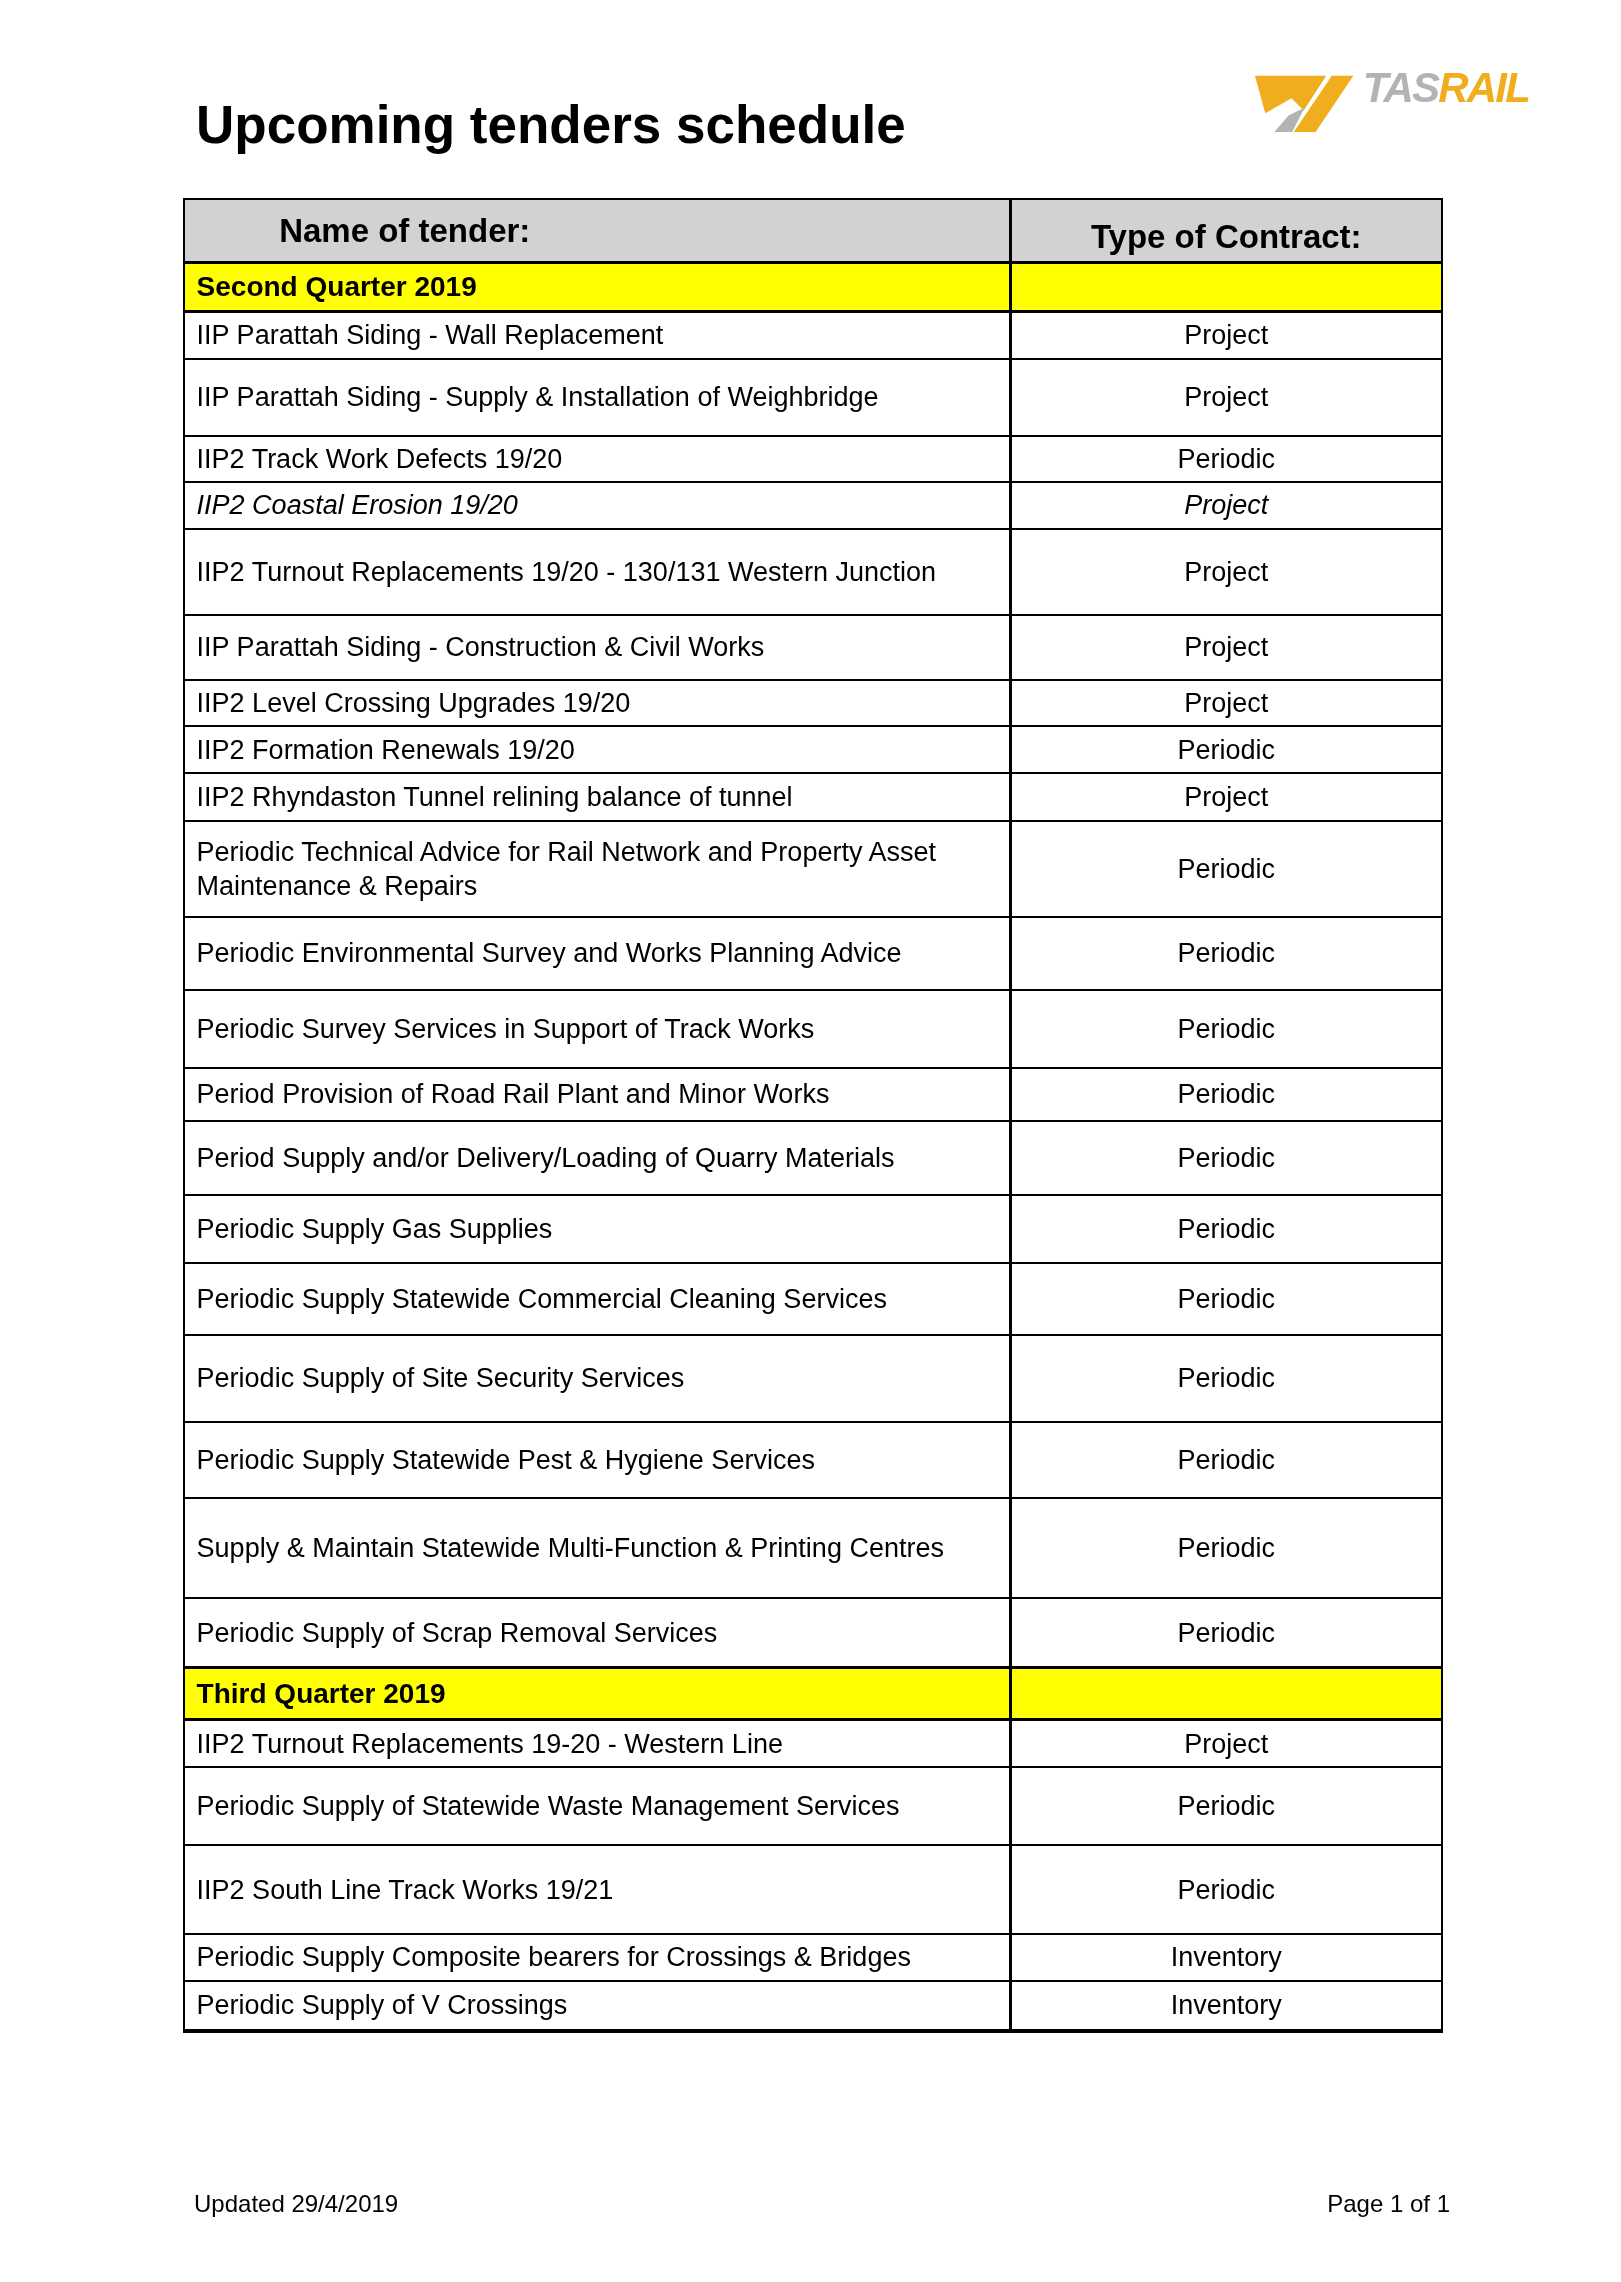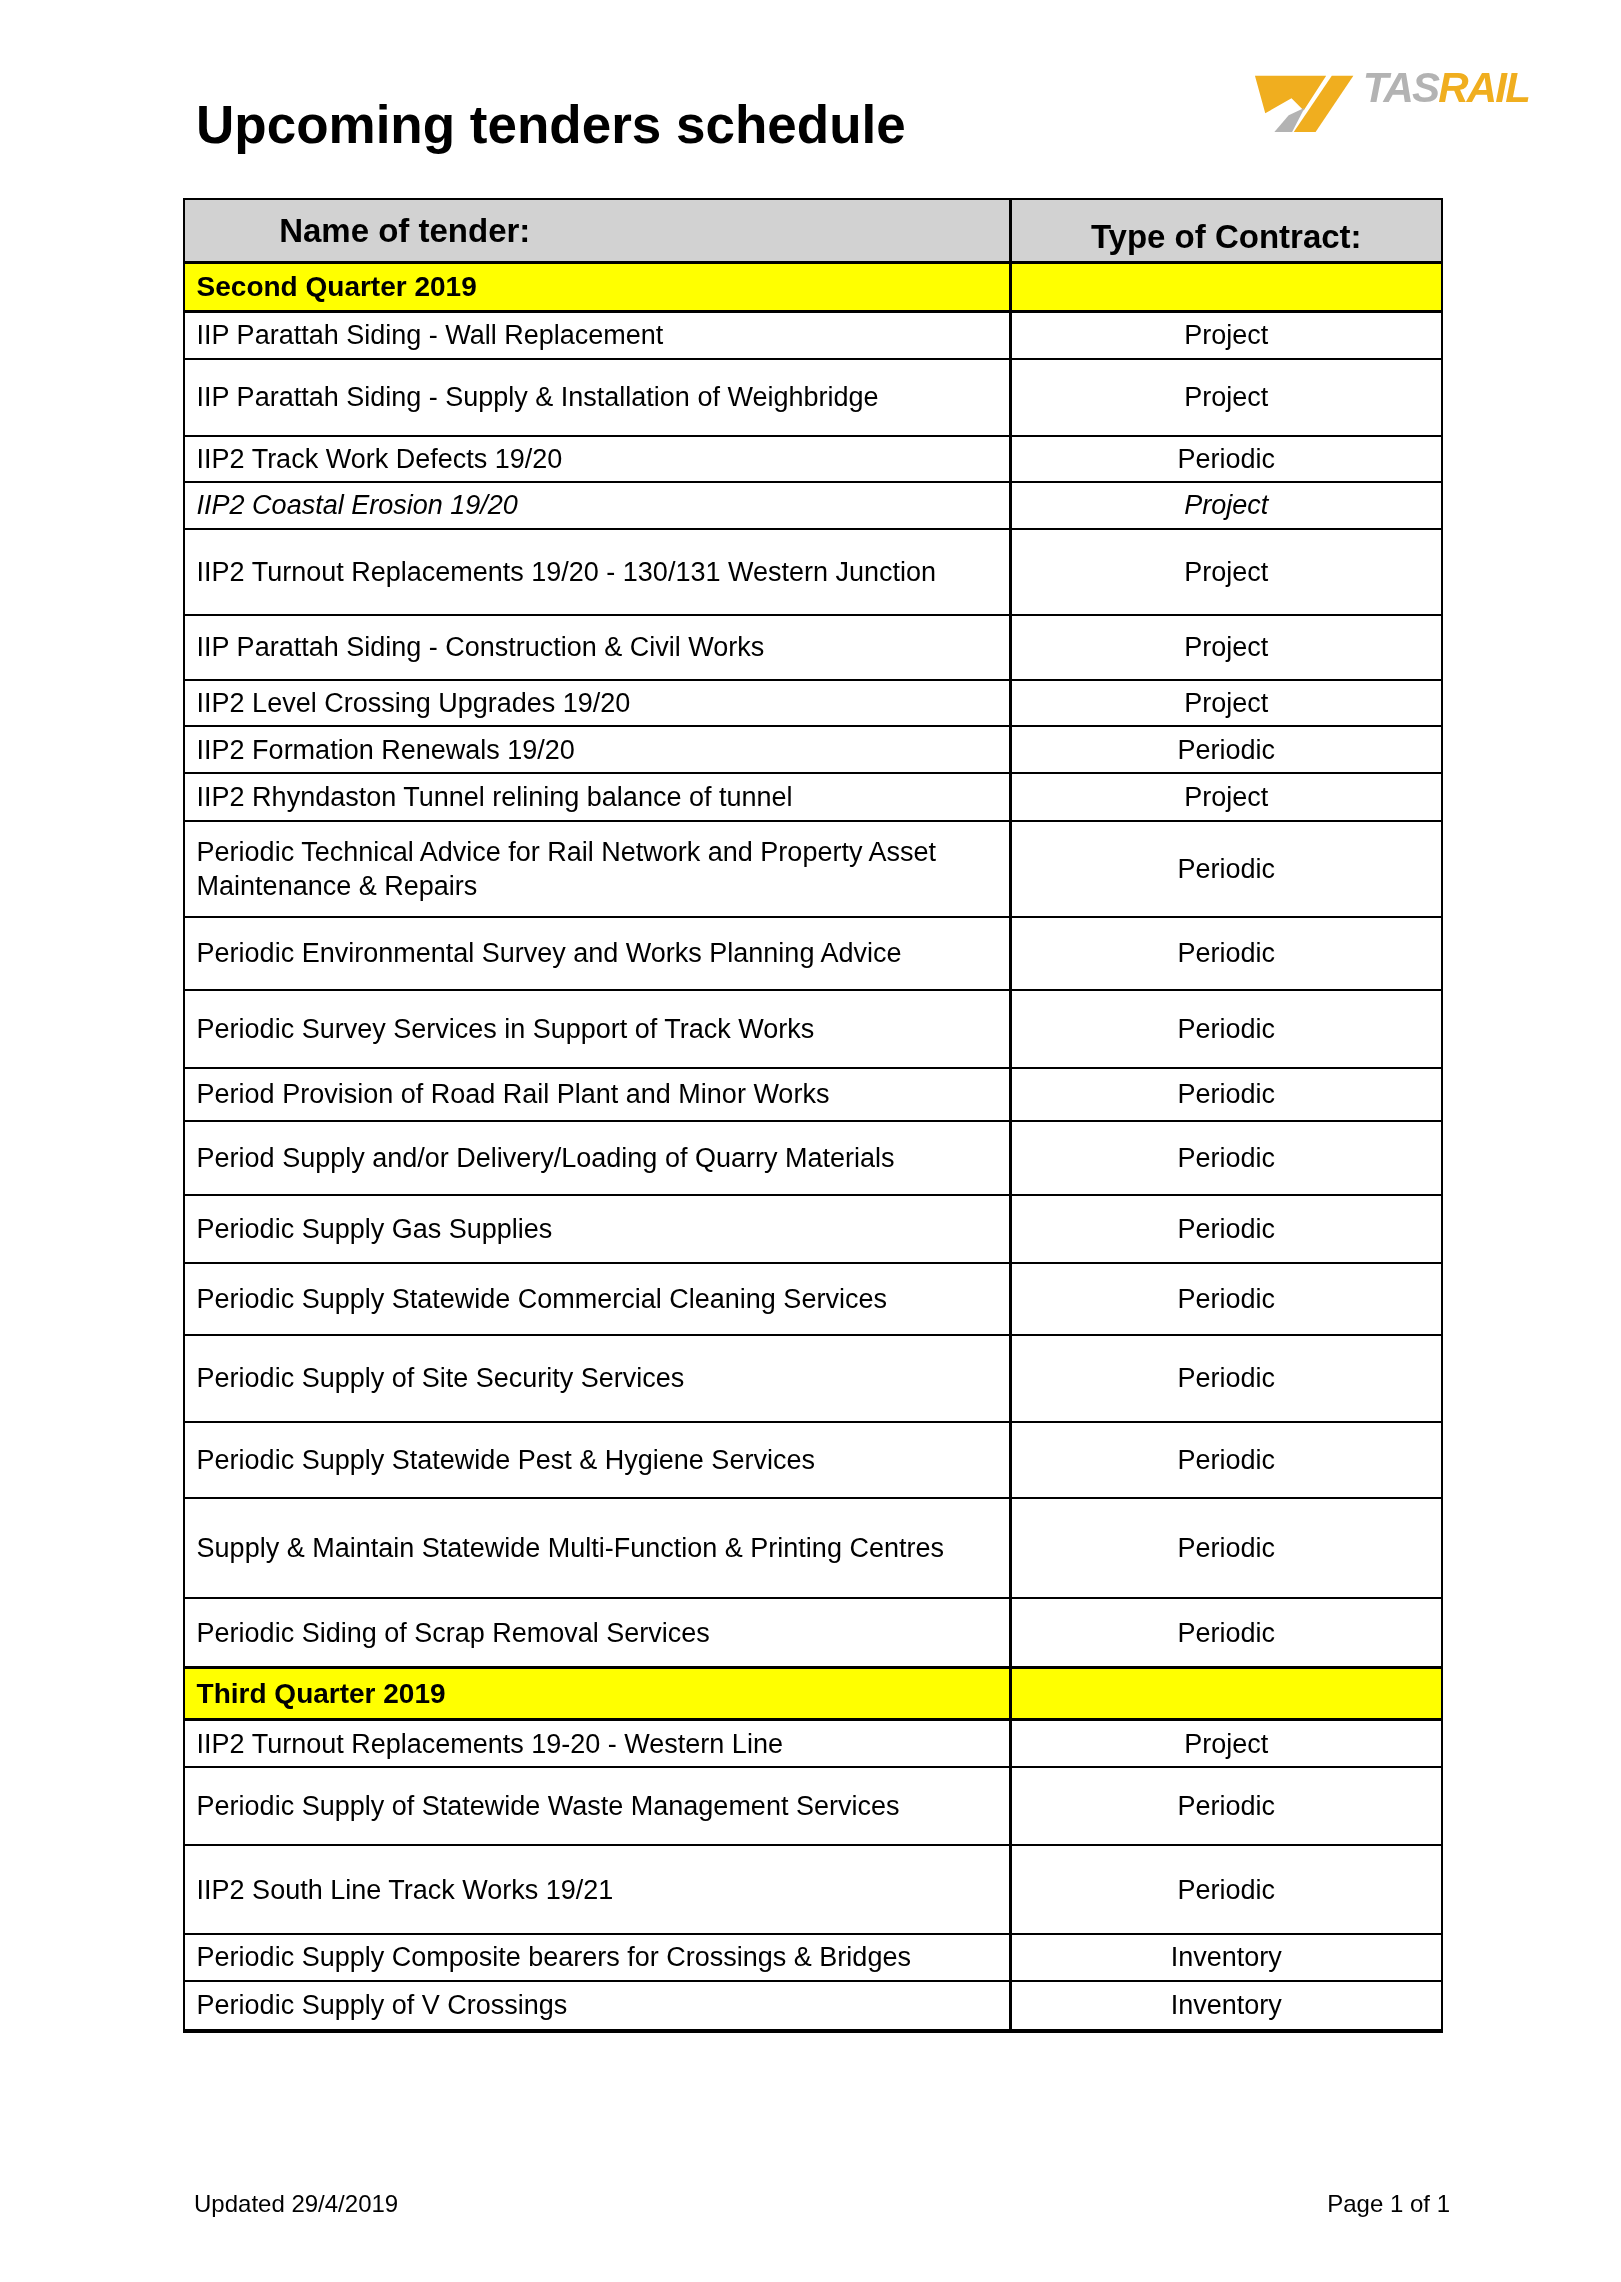--- a/index.html
+++ b/index.html
@@ -163,21 +163,21 @@
         </tr>
         <tr style="height: 76px;">
           <td class="name">Periodic Supply Statewide Pest &amp; Hygiene Services</td>
           <td class="type">Periodic</td>
         </tr>
         <tr style="height: 100px;">
           <td class="name">Supply &amp; Maintain Statewide Multi-Function  &amp; Printing Centres</td>
           <td class="type">Periodic</td>
         </tr>
         <tr style="height: 70px;">
-          <td class="name">Periodic Siding of Scrap Removal Services</td>
+          <td class="name">Periodic Supply of Scrap Removal Services</td>
           <td class="type">Periodic</td>
         </tr>
         <tr class="section" style="height: 52px;">
           <td class="name">Third Quarter 2019</td>
           <td class="type"></td>
         </tr>
         <tr style="height: 47px;">
           <td class="name">IIP2 Turnout Replacements 19-20 - Western Line</td>
           <td class="type">Project</td>
         </tr>

